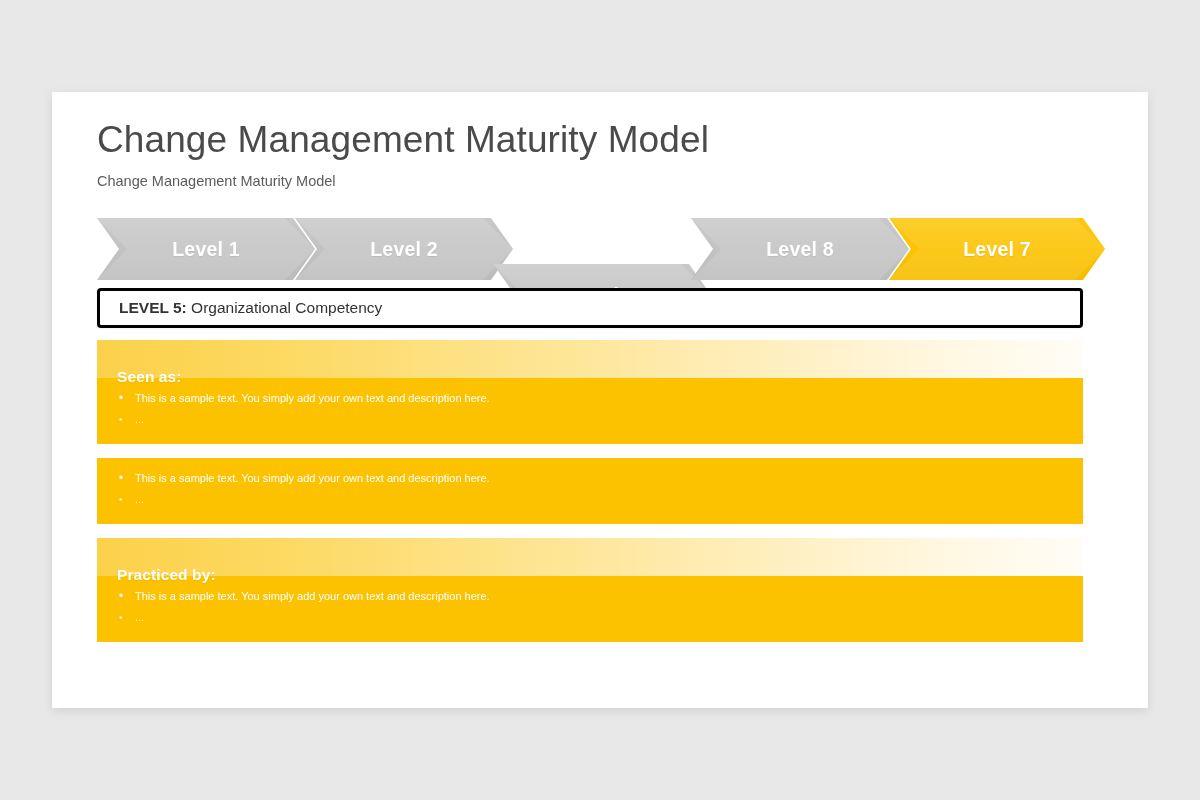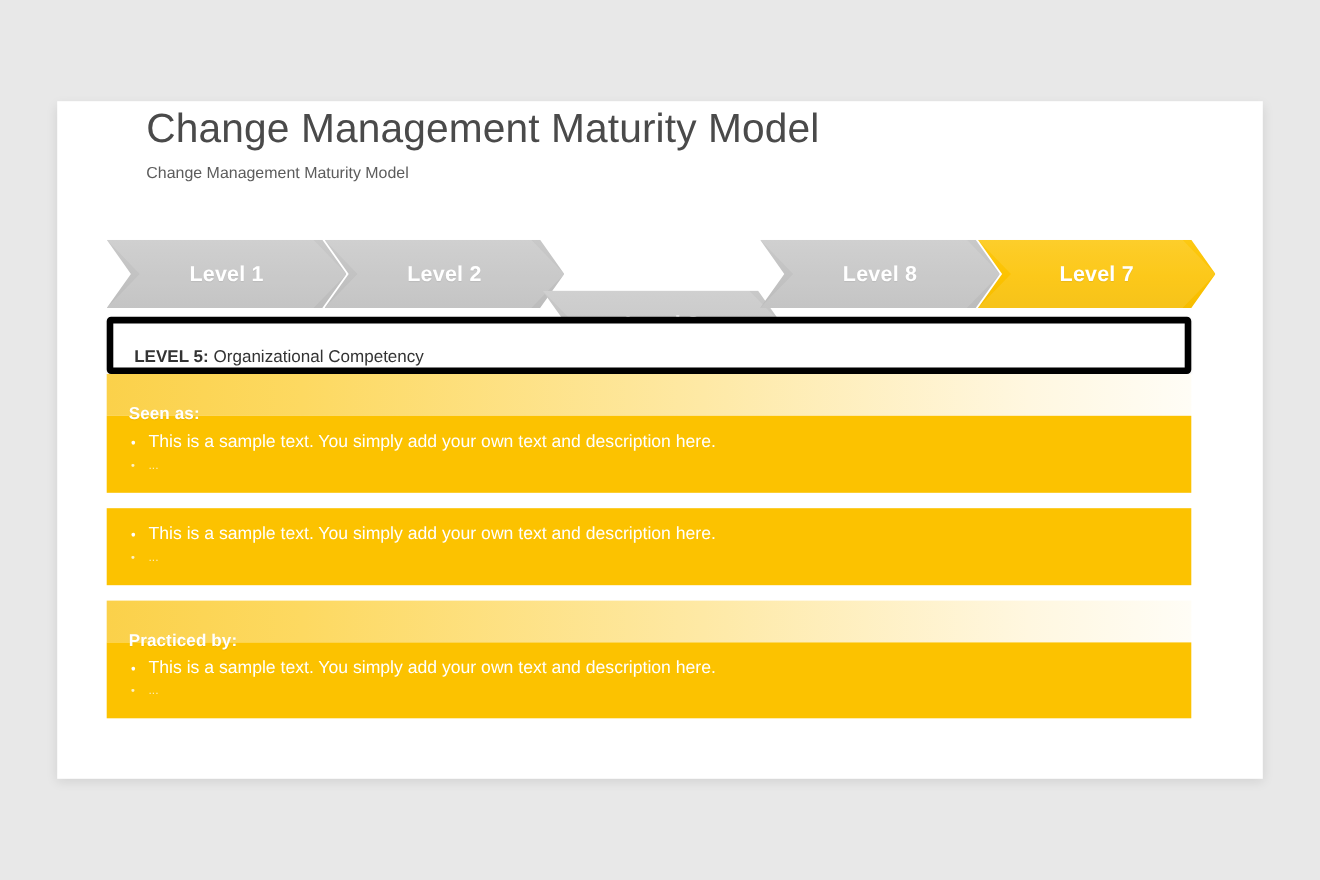--- a/index.html
+++ b/index.html
@@ -21,21 +21,21 @@
     position: absolute;
     left: 52px;
     top: 92px;
     width: 1096px;
     height: 616px;
     background: #ffffff;
     box-shadow: 0 3px 10px rgba(0,0,0,0.10);
   }
 
   
-  .title-block { position: absolute; left: 45px; top: 4px; margin-left: 36px; }
+  .title-block { position: absolute; left: 45px; top: 27px; }
 
   .slide-title {
     font-size: 37px;
     font-weight: 400;
     color: #4a4a4a;
     letter-spacing: 0.1px;
     line-height: 1.15;
     white-space: nowrap;
   }
 
@@ -88,27 +88,27 @@
   .chev.gray   { background: linear-gradient(180deg, #c9c9c9 0%, #c2c2c2 55%, #bcbcbc 100%); }
   .chev.yellow { background: linear-gradient(180deg, #fdc913 0%, #fcc200 55%, #f6bd00 100%); }
   .chev.yellow .chev-inner-shade { background: rgba(255,255,255,0.10); }
 
   
   .level-box {
     position: absolute;
     left: 45px;
     top: 196px;
     width: 986px;
-    height: 52px;
+    height: 40px;
     background: #ffffff;
-    border: 6px solid #000000;
+    border: 3px solid #000000;
     border-radius: 4px;
     box-shadow: 0 1px 2px rgba(0,0,0,0.05);
     display: flex;
-    align-items: flex-end;
+    align-items: center;
     padding-left: 19px;
   }
 
   .level-box-text {
     font-size: 15.5px;
     color: #333333;
   }
   .level-box-text .lvl-num { font-weight: bold; }
 
   
@@ -154,21 +154,21 @@
   .bullet-dot {
     width: 16px;
     flex: 0 0 16px;
     color: #ffffff;
     font-size: 12px;
     line-height: 1;
   }
 
   .bullet-text {
     color: #ffffff;
-    font-size: 16px;
+    font-size: 11px;
     line-height: 1.55;
   }
 
   .bullet-row.secondary .bullet-text {
     color: rgba(255,255,255,0.72);
     font-size: 11px;
   }
   .bullet-row.secondary .bullet-dot {
     color: rgba(255,255,255,0.78);
     font-size: 10px;

